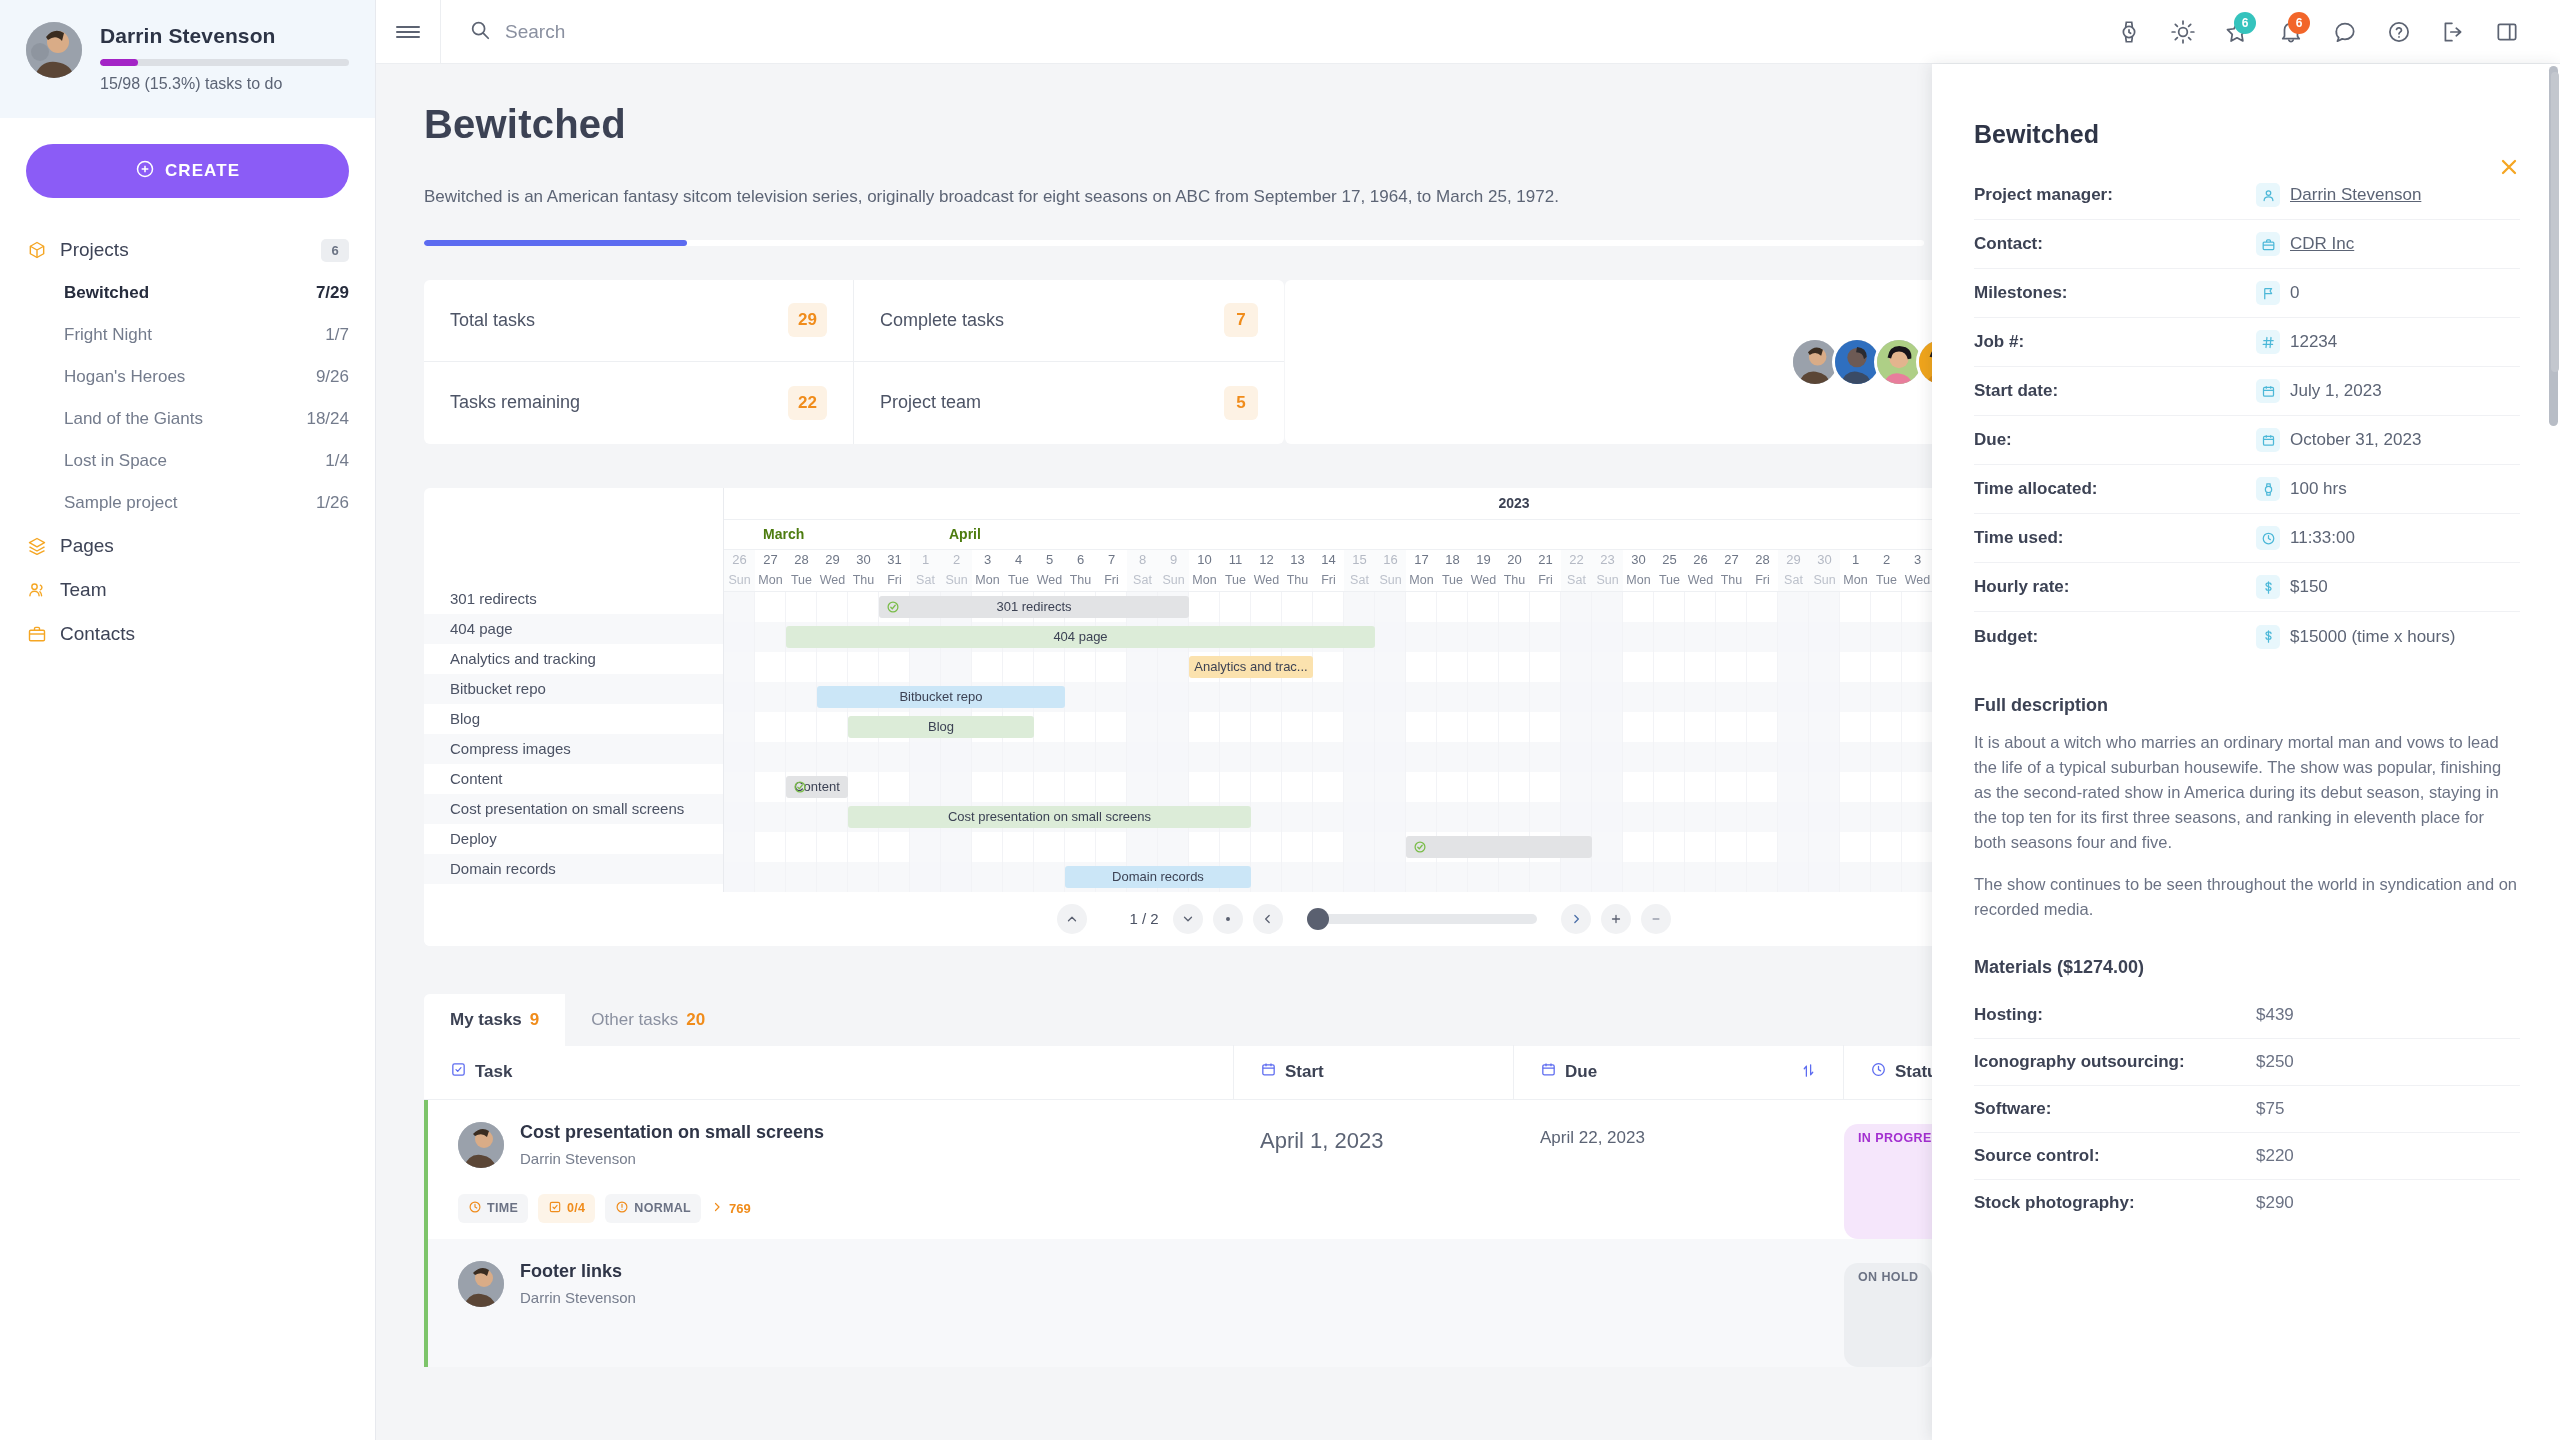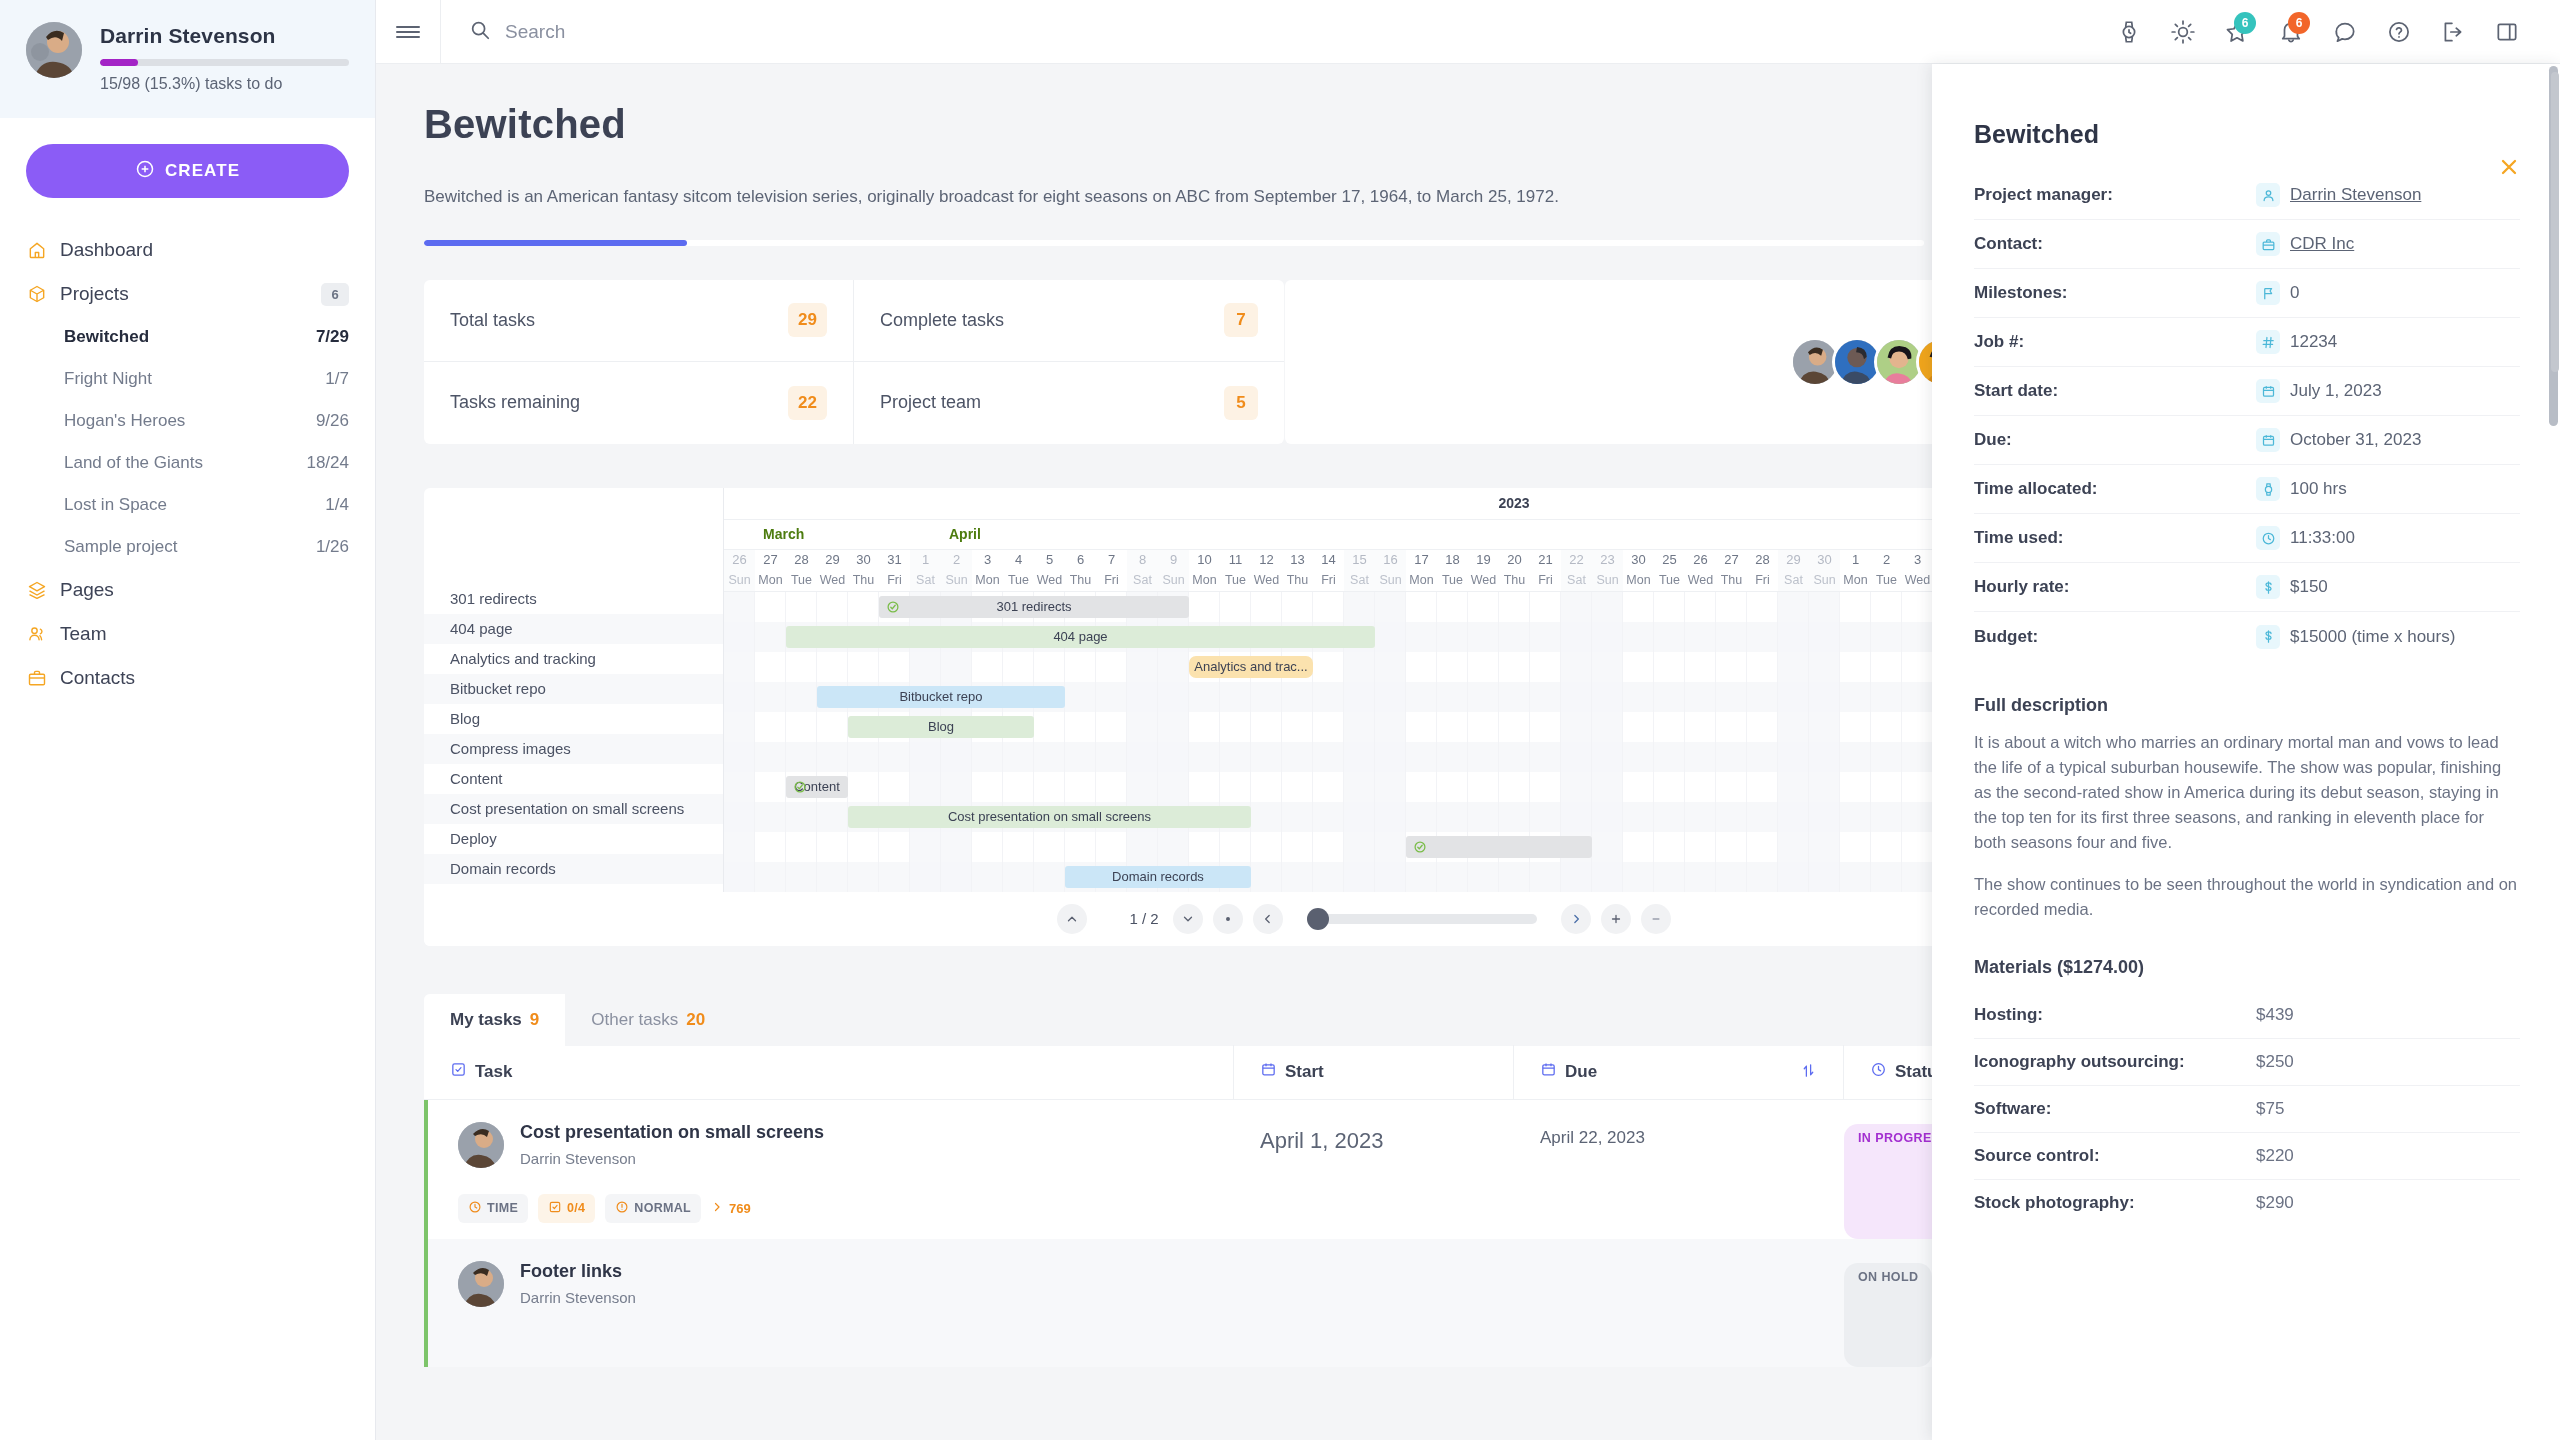--- a/index.html
+++ b/index.html
@@ -176,21 +176,21 @@
   .gcell { width: 31px; flex: 0 0 31px; border-right: 1px solid #f2f3f6; }
   .gcell.weekend { background: rgba(246,247,249,.85); }
   .bar {
     position: absolute; top: 4px; height: 22px; border-radius: 3px;
     display: flex; align-items: center; justify-content: center;
     font-size: 13px; color: #3c4254; white-space: nowrap; overflow: hidden; cursor: pointer;
   }
   .bar.green { background: #dcecd8; }
   .bar.blue { background: #cbe6f7; }
   .bar.grey { background: #e2e3e5; }
-  .bar.yellow { background: #fbe2ae; border-radius: 7px; }
+  .bar.yellow { background: #fbe2ae; }
   .bar .chk { position: absolute; left: 7px; width: 14px; height: 14px; }
 
   .gantt-footer {
     height: 54px; display: flex; align-items: center; justify-content: center; gap: 10px;
     background: #fff;
   }
   .rbtn {
     width: 30px; height: 30px; border-radius: 50%; background: #f1f2f4;
     display: flex; align-items: center; justify-content: center; cursor: pointer; border: none;
   }
@@ -315,29 +315,20 @@
           <svg viewBox="0 0 24 24" fill="none" stroke="#fff" stroke-width="1.8">
               <circle cx="12" cy="12" r="9"></circle>
               <path d="M12 8v8M8 12h8"></path>
             </svg>
         </span>
         <span>CREATE</span>
       </button>
     </div>
 
     <nav class="nav">
-      <div class="nav-item">
-        <span class="nav-ico">
-          <svg viewBox="0 0 24 24" fill="none" stroke="#f5a623" stroke-width="1.7" stroke-linejoin="round">
-              <path d="M4 10.5 12 4l8 6.5V20a1 1 0 0 1-1 1H5a1 1 0 0 1-1-1z"></path>
-              <path d="M10 21v-6h4v6"></path>
-            </svg>
-        </span>
-        <span class="nav-label">Dashboard</span>
-      </div>
 
       <div class="nav-item">
         <span class="nav-ico">
           <svg viewBox="0 0 24 24" fill="none" stroke="#f5a623" stroke-width="1.7" stroke-linejoin="round">
               <path d="M12 3 20 7.5v9L12 21 4 16.5v-9z"></path>
               <path d="M12 12v9M12 12 4 7.5M12 12l8-4.5"></path>
             </svg>
         </span>
         <span class="nav-label">Projects</span>
         <span class="nav-badge">6</span>

